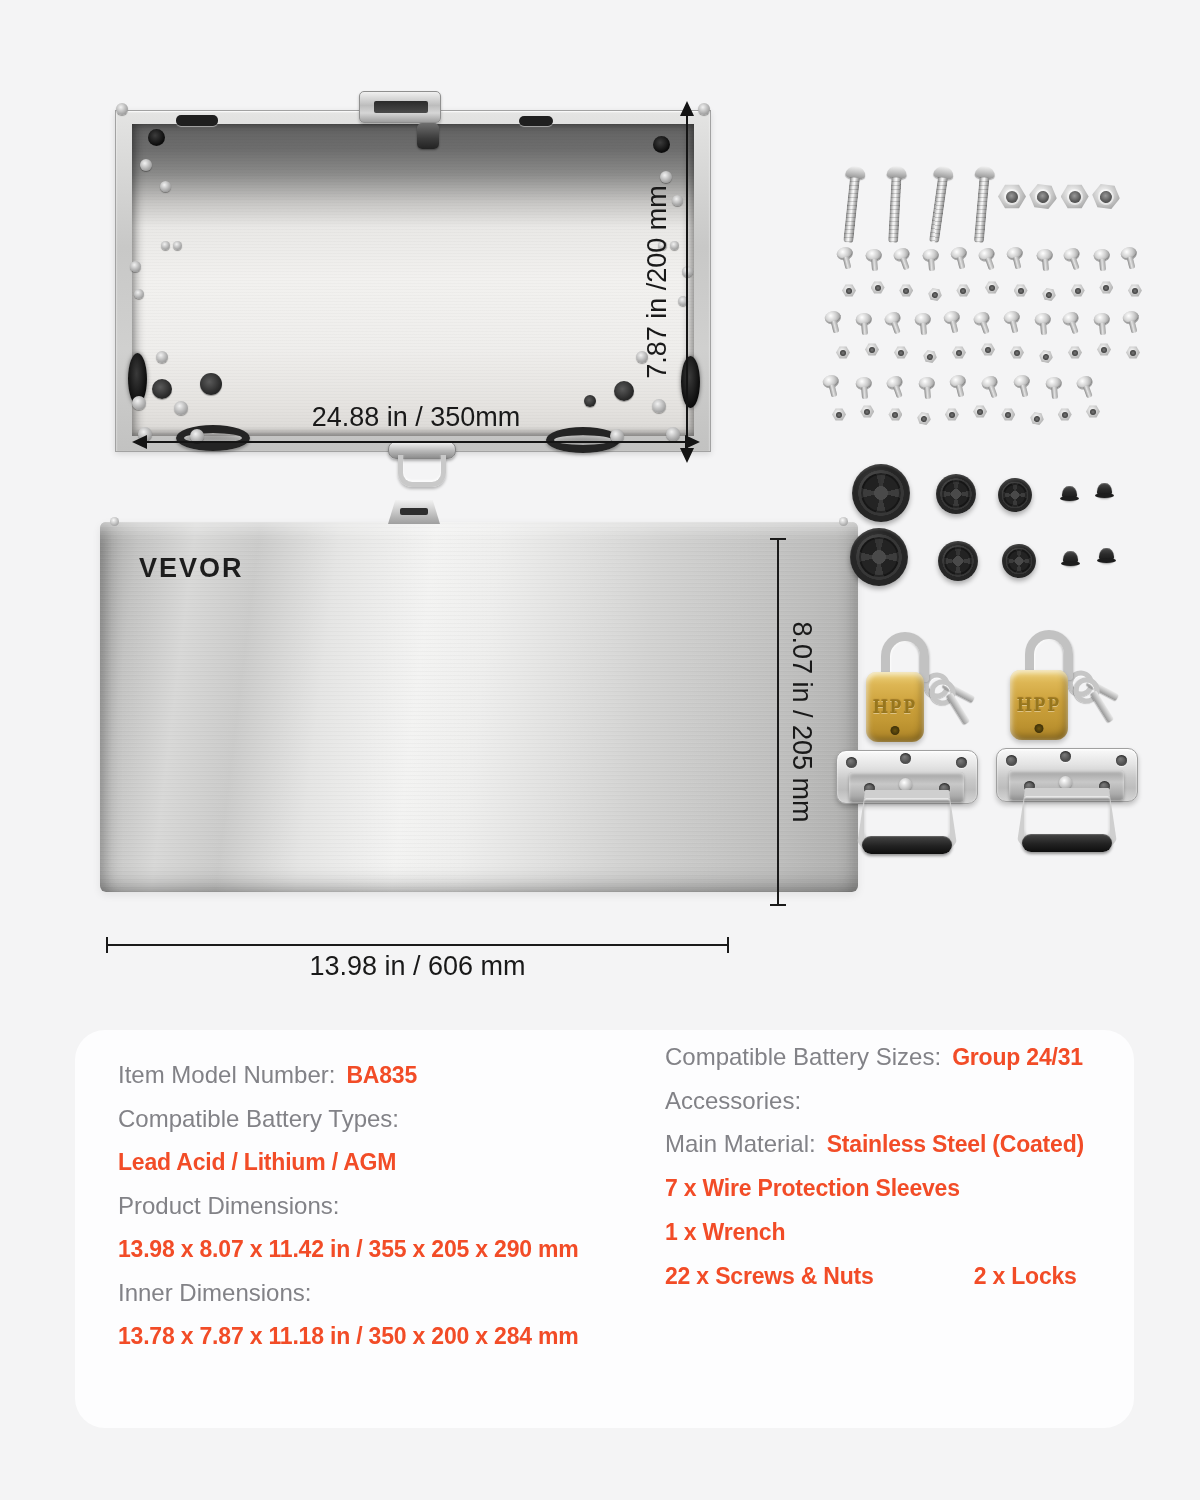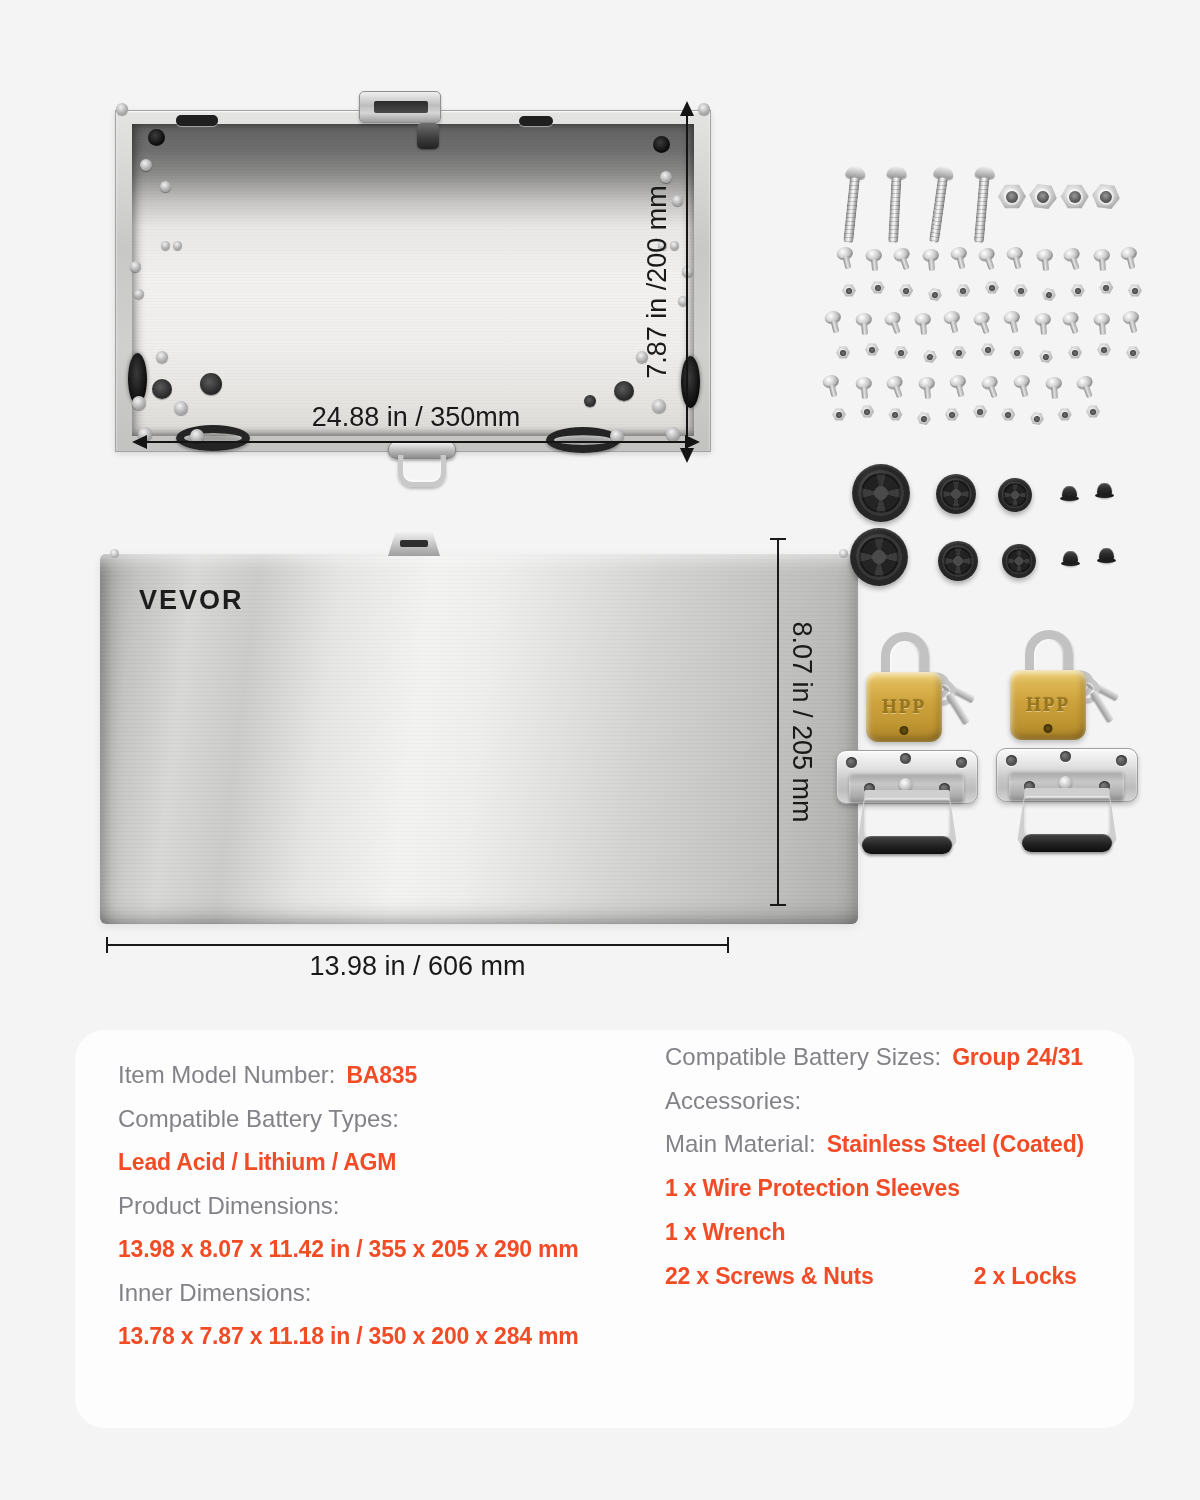--- a/index.html
+++ b/index.html
@@ -28,21 +28,21 @@
   .tv-latch-top{left:243px;top:-20px;width:82px;height:32px;border-radius:5px;
     background:linear-gradient(180deg,#f0f0f0,#bdbdbd 45%,#d6d6d6 70%,#9f9f9f);
     border:1px solid #8f8f8f;box-shadow:0 2px 3px rgba(0,0,0,.25);}
   .tv-latch-top::after{content:"";position:absolute;left:14px;top:9px;width:54px;height:12px;background:linear-gradient(180deg,#2b2b2b,#4a4a4a);border-radius:2px;}
   .tv-knob{left:301px;top:12px;width:22px;height:26px;border-radius:5px;background:linear-gradient(180deg,#6f6f6f,#3b3b3b 60%,#222);box-shadow:0 1px 2px rgba(0,0,0,.4);}
   .tv-latch-bottom{left:272px;top:330px;width:68px;height:18px;border-radius:8px;
     background:linear-gradient(180deg,#f4f4f4,#b9b9b9 55%,#8d8d8d);border:1px solid #858585;box-shadow:0 2px 3px rgba(0,0,0,.3);}
   .tv-loop{left:282px;top:344px;width:48px;height:32px;border:5px solid #c9c9c9;border-top:none;border-radius:0 0 14px 14px;box-shadow:inset 0 -2px 2px rgba(255,255,255,.7),0 2px 3px rgba(0,0,0,.25);}
 
   
-  .front-view{left:100px;top:554px;width:758px;height:370px;border-radius:6px;
+  .front-view{left:100px;top:522px;width:758px;height:370px;border-radius:6px;
     background:
       repeating-linear-gradient(180deg,rgba(255,255,255,.05) 0 1px,rgba(0,0,0,.025) 1px 2px,transparent 2px 4px),
       linear-gradient(97deg,#a6a6a5 0%,#c3c3c2 5%,#d8d8d7 12%,#cbcbca 20%,#e5e5e4 30%,#f3f3f2 42%,#eeeeed 50%,#e1e1e0 60%,#d3d3d2 70%,#c8c8c7 80%,#bdbdbc 90%,#adadac 100%);
     box-shadow:inset 0 14px 18px -12px rgba(255,255,255,.9),inset 0 -16px 22px -14px rgba(0,0,0,.38),
       inset 14px 0 20px -14px rgba(0,0,0,.42),inset -14px 0 20px -14px rgba(0,0,0,.3),0 3px 8px rgba(0,0,0,.08);}
   .fv-logo{left:39px;top:31px;font-size:27px;font-weight:bold;letter-spacing:2px;color:#1d1d1d;}
   .fv-latch{left:288px;top:-22px;width:52px;height:24px;
     clip-path:polygon(0 100%,14% 0,86% 0,100% 100%);
     background:linear-gradient(180deg,#f1f1f1,#c7c7c7 50%,#9e9e9e);}
   .fv-latch::after{content:"";position:absolute;left:12px;top:8px;width:28px;height:7px;background:#2e2e2e;border-radius:2px;}
@@ -119,21 +119,21 @@
   .plug{width:15px;height:14px;
     background:linear-gradient(180deg,#4a4a4a,#2a2a2a 45%,#161616);
     border-radius:46% 46% 40% 40%/60% 60% 34% 34%;
     box-shadow:0 2px 2px rgba(0,0,0,.35),inset 0 1px 1px rgba(255,255,255,.2);}
   .plug::after{content:"";position:absolute;left:-2px;right:-2px;bottom:-1px;height:5px;background:#1d1d1d;border-radius:50%;}
 
   .lock{width:122px;height:120px;}
   .lock-shackle{left:15px;top:2px;width:48px;height:50px;border:9px solid #c2c2c2;border-bottom:none;
     border-radius:26px 26px 4px 4px;
     box-shadow:inset 1px 1px 2px rgba(255,255,255,.85),inset -1px 0 2px rgba(0,0,0,.25),1px 1px 2px rgba(0,0,0,.15);}
-  .lock-body{left:0;top:42px;width:76px;height:70px;border-radius:10px 10px 12px 12px;
+  .lock-body{left:0;top:42px;width:58px;height:70px;border-radius:10px 10px 12px 12px;
     background:linear-gradient(180deg,#eed37d 0%,#ddb654 18%,#cda23c 45%,#c29834 70%,#ae8527 100%);
     box-shadow:inset 0 3px 5px rgba(255,255,255,.55),inset 3px 0 5px rgba(255,255,255,.25),inset -3px -4px 7px rgba(0,0,0,.28),0 3px 5px rgba(0,0,0,.22);
     display:flex;align-items:center;justify-content:center;}
   .lock-engraving{position:static;font-size:19px;font-weight:bold;letter-spacing:2px;color:#97761c;
     font-family:"Liberation Serif","DejaVu Serif",serif;
     text-shadow:0 1px 0 rgba(255,255,255,.4),0 -1px 1px rgba(90,60,0,.45);}
   .lock-body::after{content:"";position:absolute;left:50%;bottom:7px;width:9px;height:9px;transform:translateX(-50%);
     border-radius:50%;background:radial-gradient(circle,#6b540f,#3e3008 70%);}
   .key{width:56px;height:18px;}
   .key::before{content:"";position:absolute;left:0;top:0;width:16px;height:16px;border:5px solid #c6c6c6;border-radius:50%;
@@ -387,19 +387,19 @@
       <span class="row"><span class="val">Lead Acid / Lithium / AGM</span></span>
       <span class="row"><span class="lab">Product Dimensions:</span></span>
       <span class="row"><span class="val">13.98 x 8.07 x 11.42 in / 355 x 205 x 290 mm</span></span>
       <span class="row"><span class="lab">Inner Dimensions:</span></span>
       <span class="row"><span class="val">13.78 x 7.87 x 11.18 in / 350 x 200 x 284 mm</span></span>
     </div>
     <div class="spec-col col-right">
       <span class="row"><span class="lab">Compatible Battery Sizes:</span><span class="val sp">Group 24/31</span></span>
       <span class="row"><span class="lab">Accessories:</span></span>
       <span class="row"><span class="lab">Main Material:</span><span class="val sp">Stainless Steel (Coated)</span></span>
-      <span class="row"><span class="val">1 x Wire Protection Sleeves</span></span>
+      <span class="row"><span class="val">7 x Wire Protection Sleeves</span></span>
       <span class="row"><span class="val">1 x Wrench</span></span>
       <span class="row"><span class="val">22 x Screws &amp; Nuts</span><span class="val gap">2 x Locks</span></span>
     </div>
   </div>
 
 </div>
 
 </body></html>

